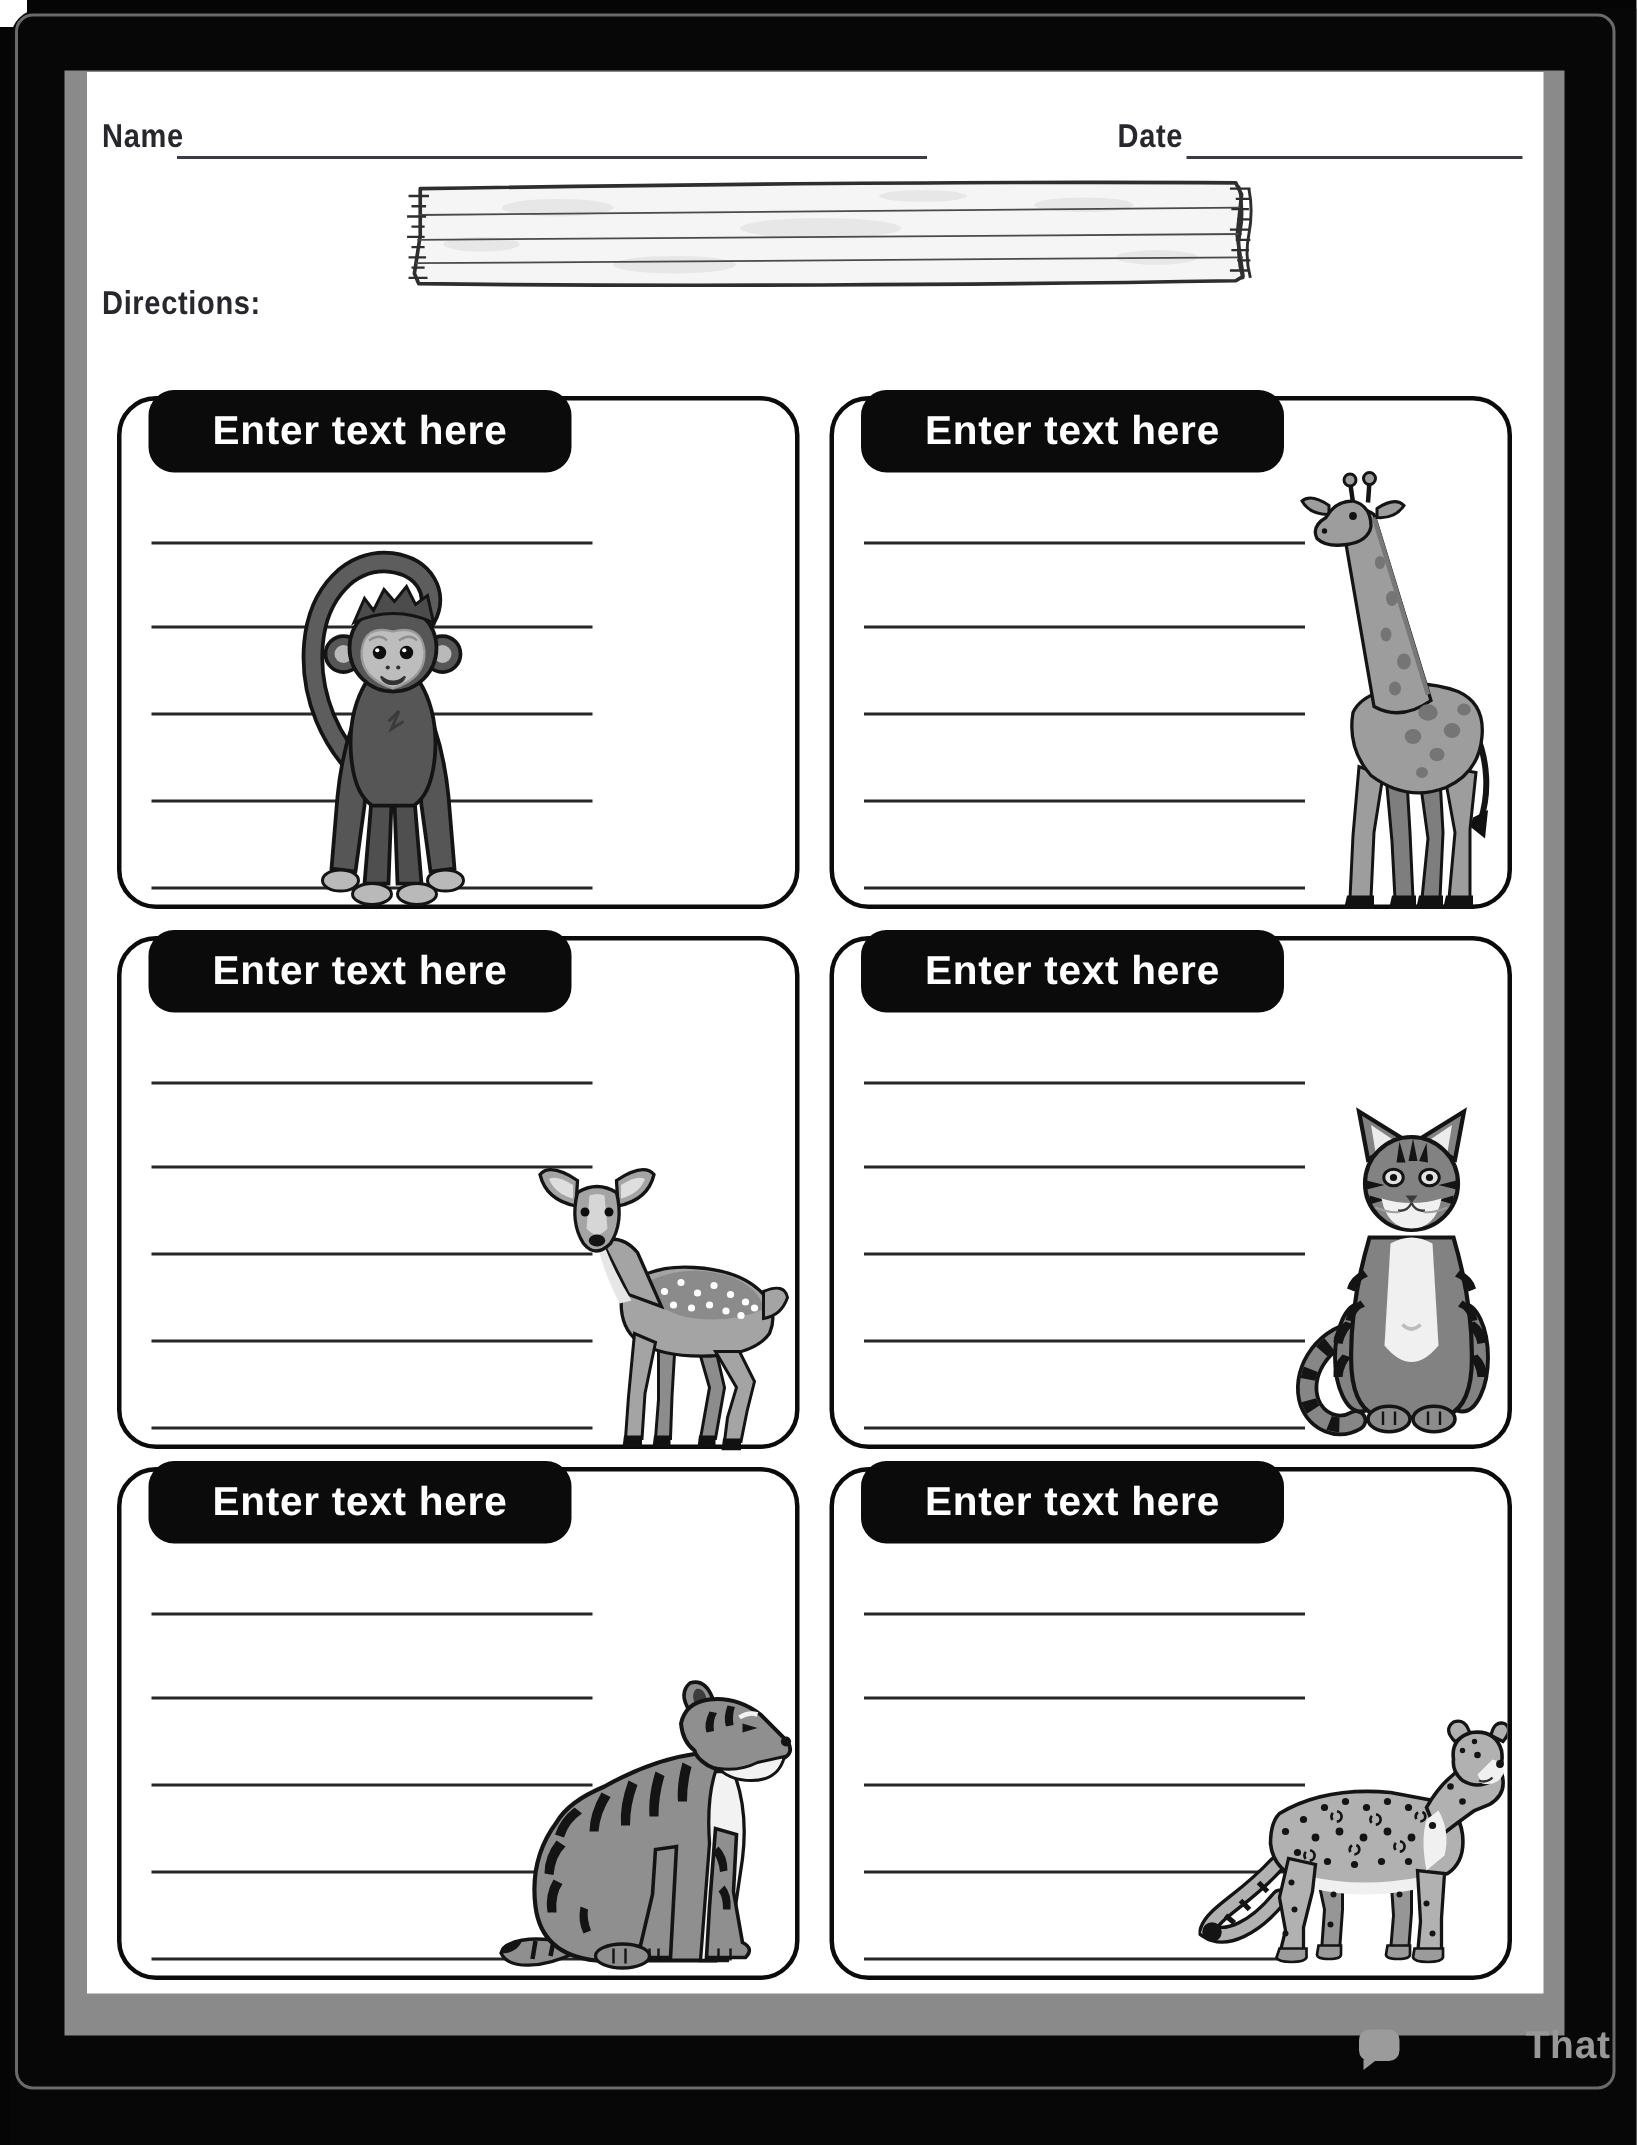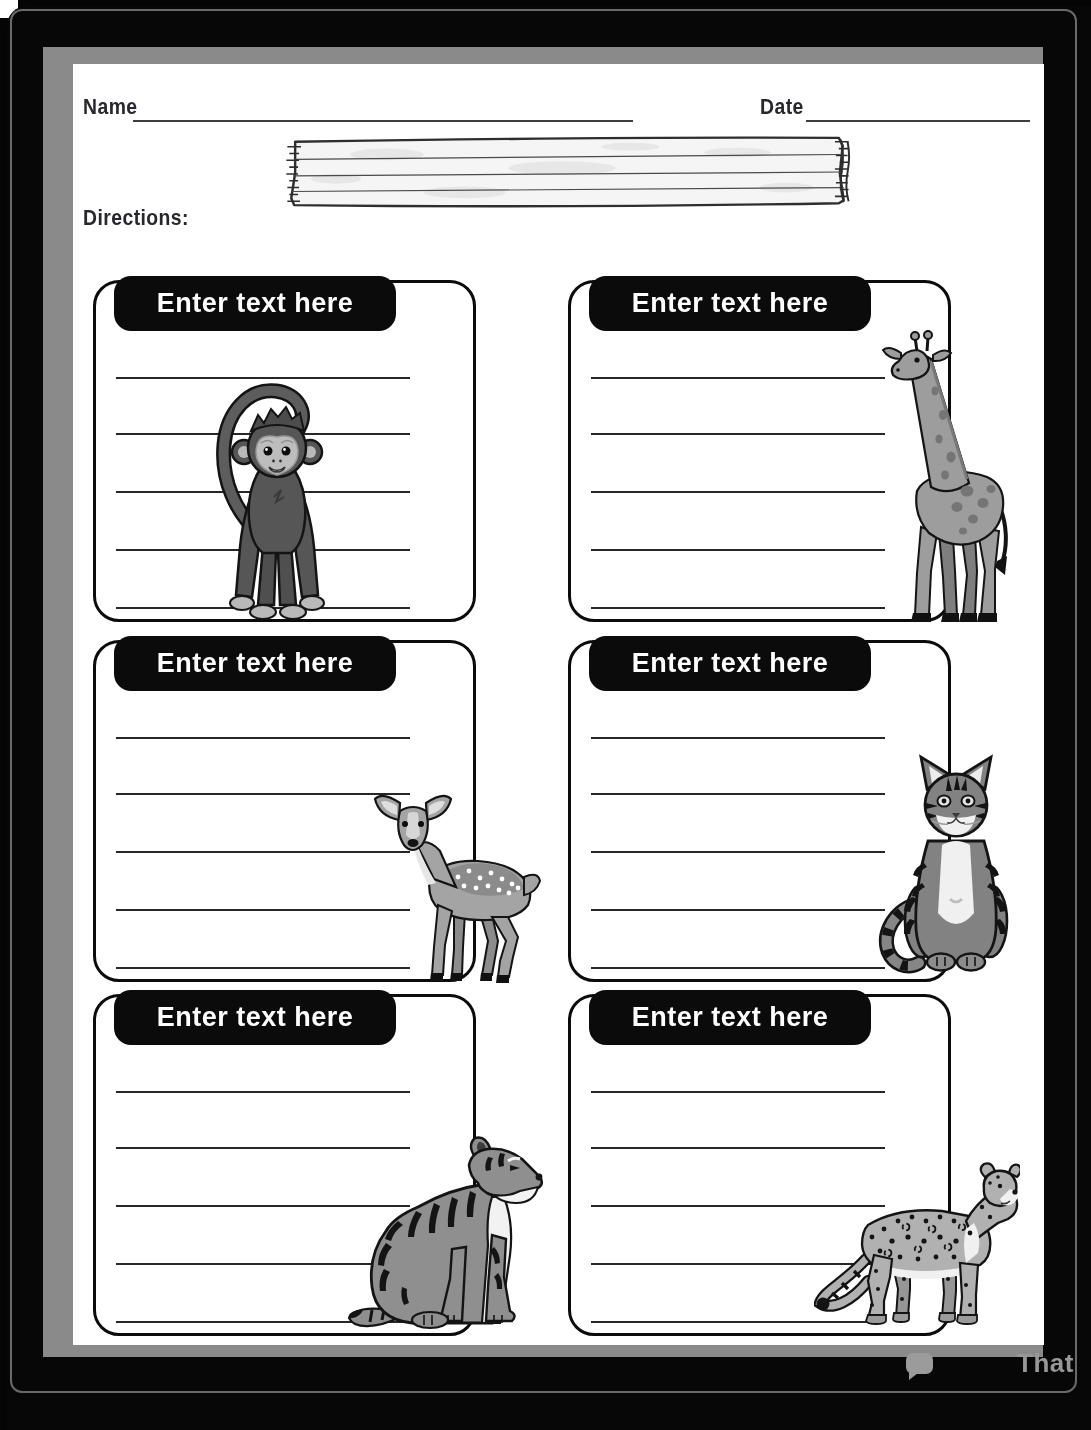--- a/index.html
+++ b/index.html
@@ -4,21 +4,21 @@
 <style>
   html,body{margin:0;padding:0;}
   body{
     width:1091px;height:1430px;position:relative;background:#050505;
     font-family:"Liberation Sans",sans-serif;overflow:hidden;
   }
   .corner-wedge{position:absolute;left:0;top:0;width:18px;height:18px;background:#ffffff;}
   .frame-black{position:absolute;left:7px;top:6px;right:0;bottom:0;background:#070707;border-radius:20px 0 0 0;}
   .frame-outline{position:absolute;left:10px;top:9px;width:1063px;height:1380px;border:2px solid #6a6a6a;border-radius:12px;}
   .bezel{position:absolute;left:43px;top:47px;width:1000px;height:1310px;background:#8a8a8a;}
-  .sheet{position:absolute;left:58px;top:64px;width:971px;height:1281px;background:#ffffff;margin-left:15px;}
+  .sheet{position:absolute;left:58px;top:48px;width:971px;height:1281px;background:#ffffff;}
 
   .hdr-label{
     position:absolute;font-weight:bold;font-size:22px;color:#27272d;
     transform:scaleX(.88);transform-origin:left center;letter-spacing:.5px;
   }
   .name-label{left:10px;top:30px;}
   .date-label{left:687px;top:30px;}
   .directions-label{left:10px;top:141px;}
   .rule{position:absolute;border-top:2.5px solid #3c3c42;height:0;}
   .name-rule{left:60px;top:56px;width:500px;}
@@ -26,21 +26,21 @@
 
   .sign{position:absolute;left:200px;top:70px;width:588px;height:76px;}
   .sign svg{position:absolute;left:0;top:0;width:100%;height:100%;}
   .sign-title{
     position:absolute;left:0;top:7px;width:100%;text-align:center;
     font-family:"DejaVu Serif",serif;font-weight:bold;font-size:42px;color:#222129;
     letter-spacing:0px;
   }
 
   .card{
-    position:absolute;width:383px;height:342px;background:#fff;
+    position:absolute;width:455px;height:342px;background:#fff;
     border:3.5px solid #0b0b0b;border-radius:26px;box-sizing:border-box;
   }
   .r1{top:216px;} .r2{top:576px;} .r3{top:930px;}
   .c1{left:20px;} .c2{left:495px;}
   .pill{
     position:absolute;left:18px;top:-7px;width:282px;height:55px;background:#0b0b0b;
     border-radius:17px;color:#ffffff;font-weight:bold;font-size:27px;
     display:flex;align-items:center;justify-content:center;letter-spacing:.5px;
   }
   .wline{position:absolute;left:20px;width:294px;height:0;border-top:2.5px solid #26262b;}

